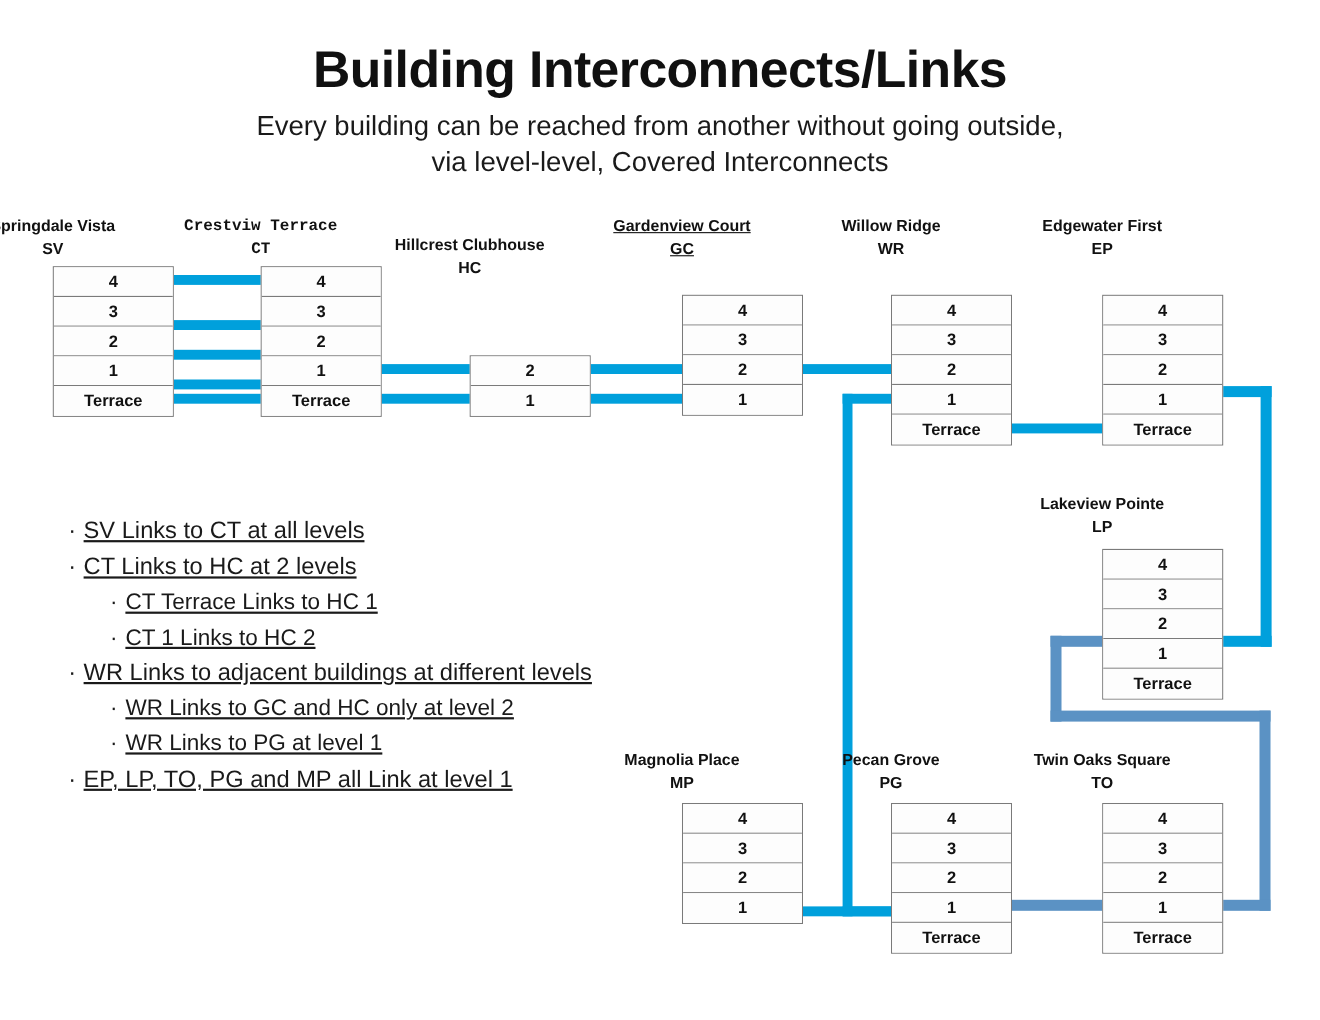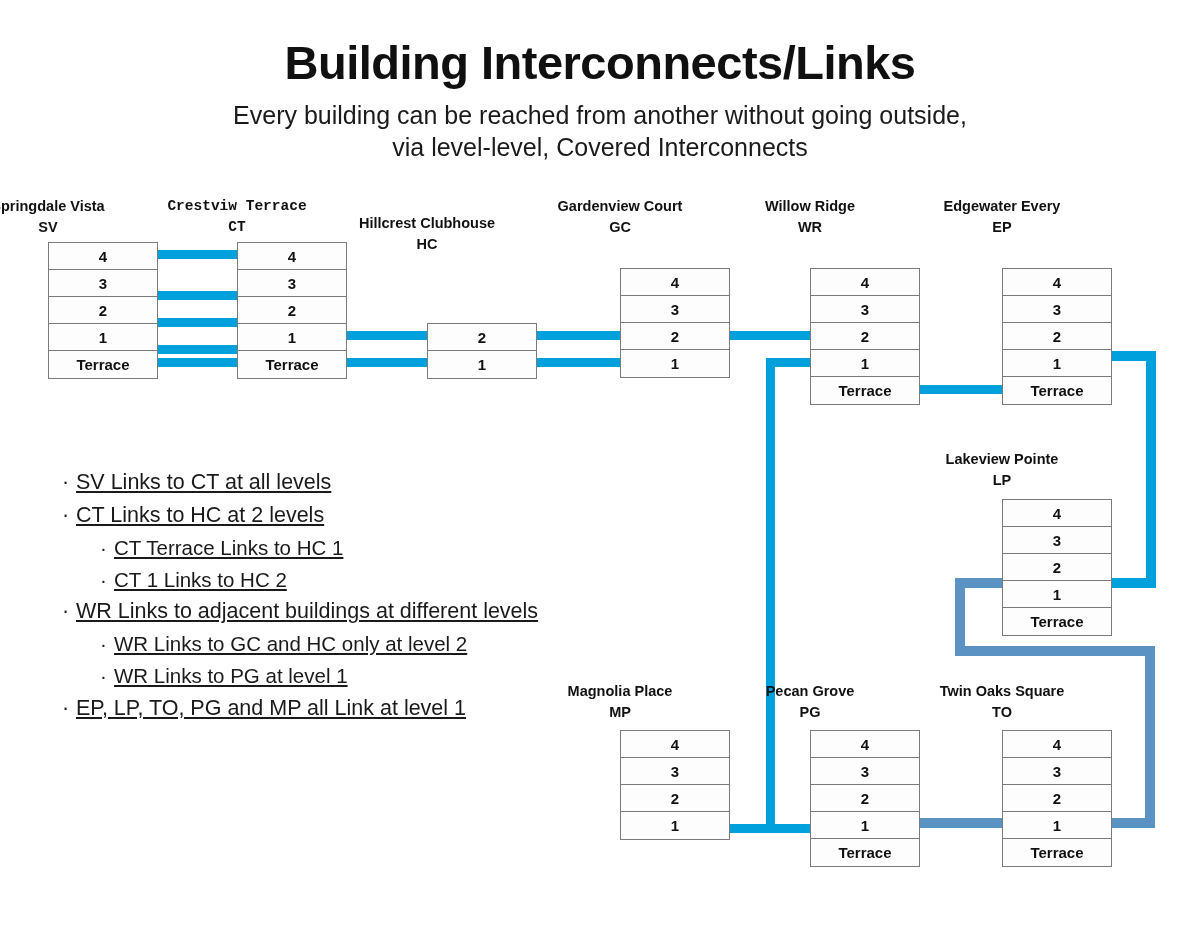--- a/index.html
+++ b/index.html
@@ -209,21 +209,21 @@
       <span>Hillcrest Clubhouse</span>
       <span class="abbr">HC</span>
     </div>
     <div class="stack" style="left:0; top:127px; width:110px;">
       <div class="floor">2</div>
       <div class="floor">1</div>
     </div>
   </div>
 
   <div class="building" style="left:620px; top:196px;">
-    <div class="bldg-name" style="top:0; width:190px;">
+    <div class="bldg-name" style="top:0; width:190px;text-decoration:underline;">
       <span>Gardenview Court</span>
       <span class="abbr">GC</span>
     </div>
     <div class="stack" style="left:0; top:72px; width:110px;">
       <div class="floor">4</div>
       <div class="floor">3</div>
       <div class="floor">2</div>
       <div class="floor">1</div>
     </div>
   </div>
@@ -237,21 +237,21 @@
       <div class="floor">4</div>
       <div class="floor">3</div>
       <div class="floor">2</div>
       <div class="floor">1</div>
       <div class="floor">Terrace</div>
     </div>
   </div>
 
   <div class="building" style="left:1002px; top:196px;">
     <div class="bldg-name" style="top:0; width:190px;">
-      <span>Edgewater Every</span>
+      <span>Edgewater First</span>
       <span class="abbr">EP</span>
     </div>
     <div class="stack" style="left:0; top:72px; width:110px;">
       <div class="floor">4</div>
       <div class="floor">3</div>
       <div class="floor">2</div>
       <div class="floor">1</div>
       <div class="floor">Terrace</div>
     </div>
   </div>

